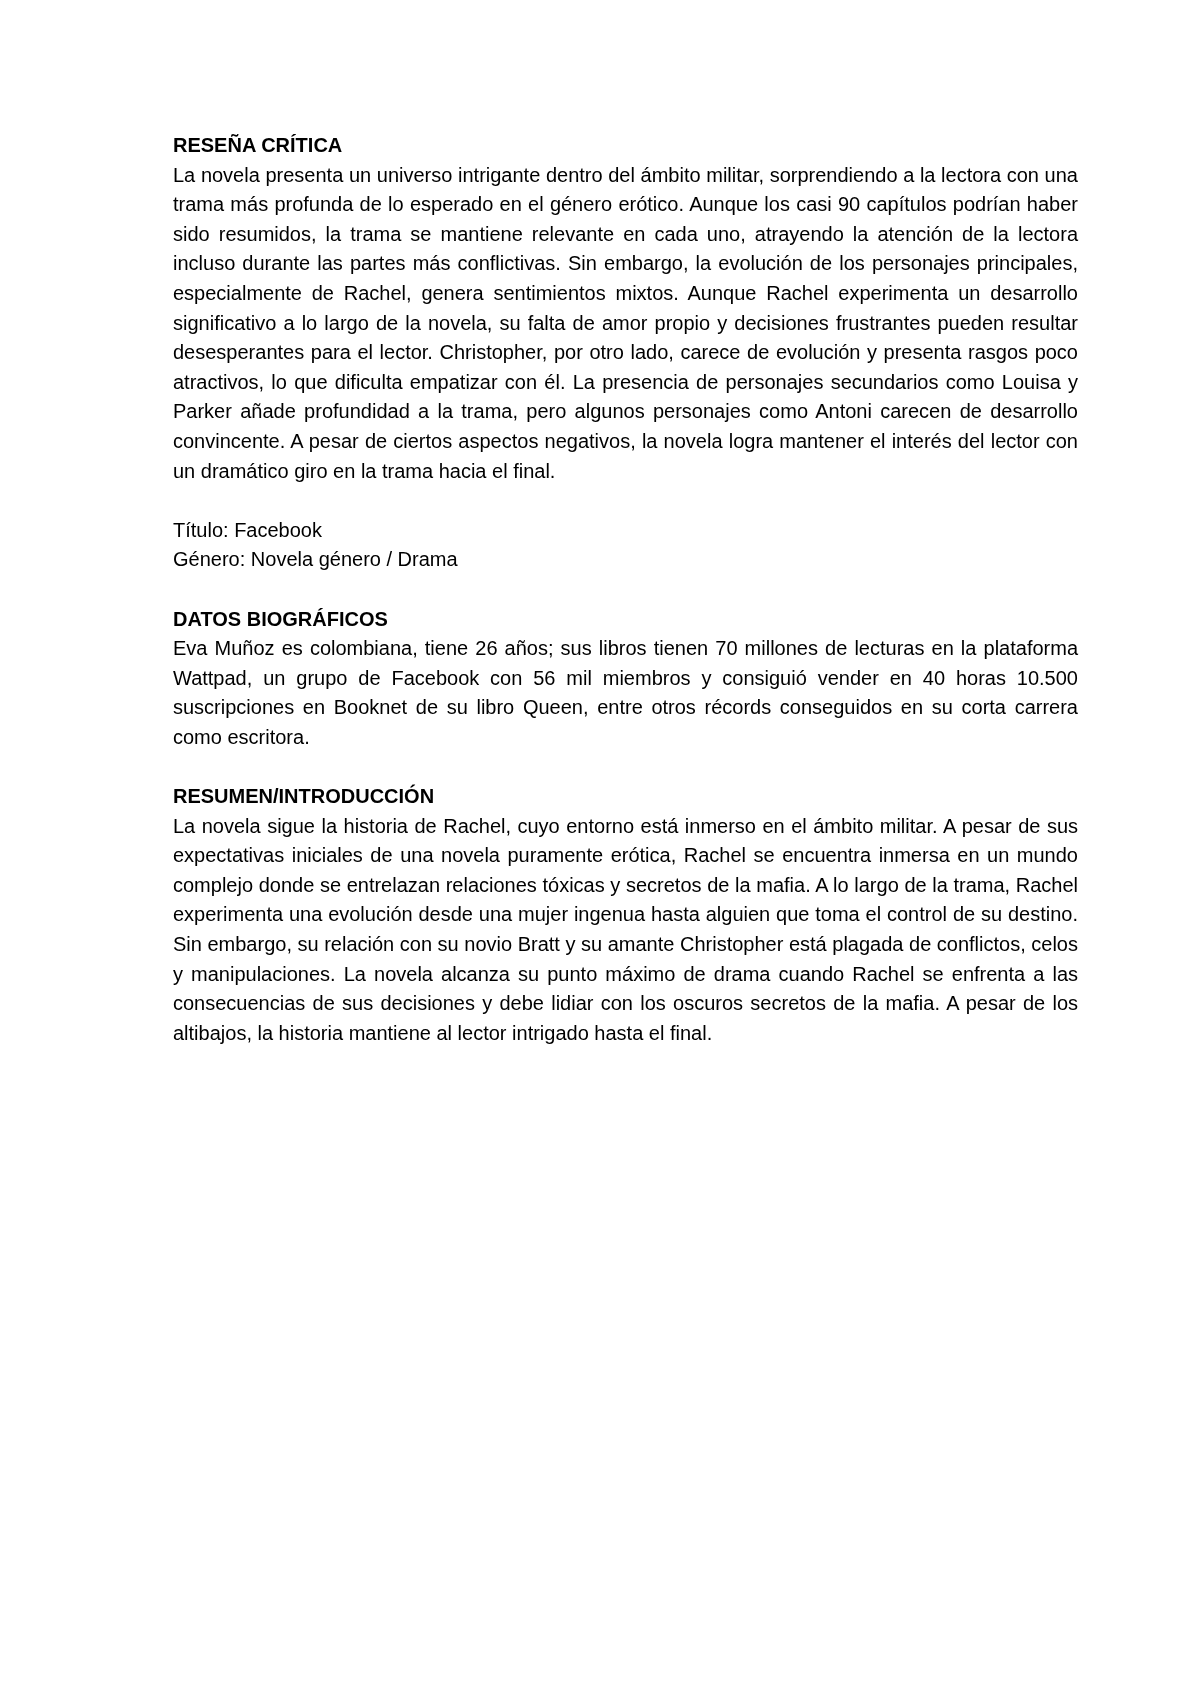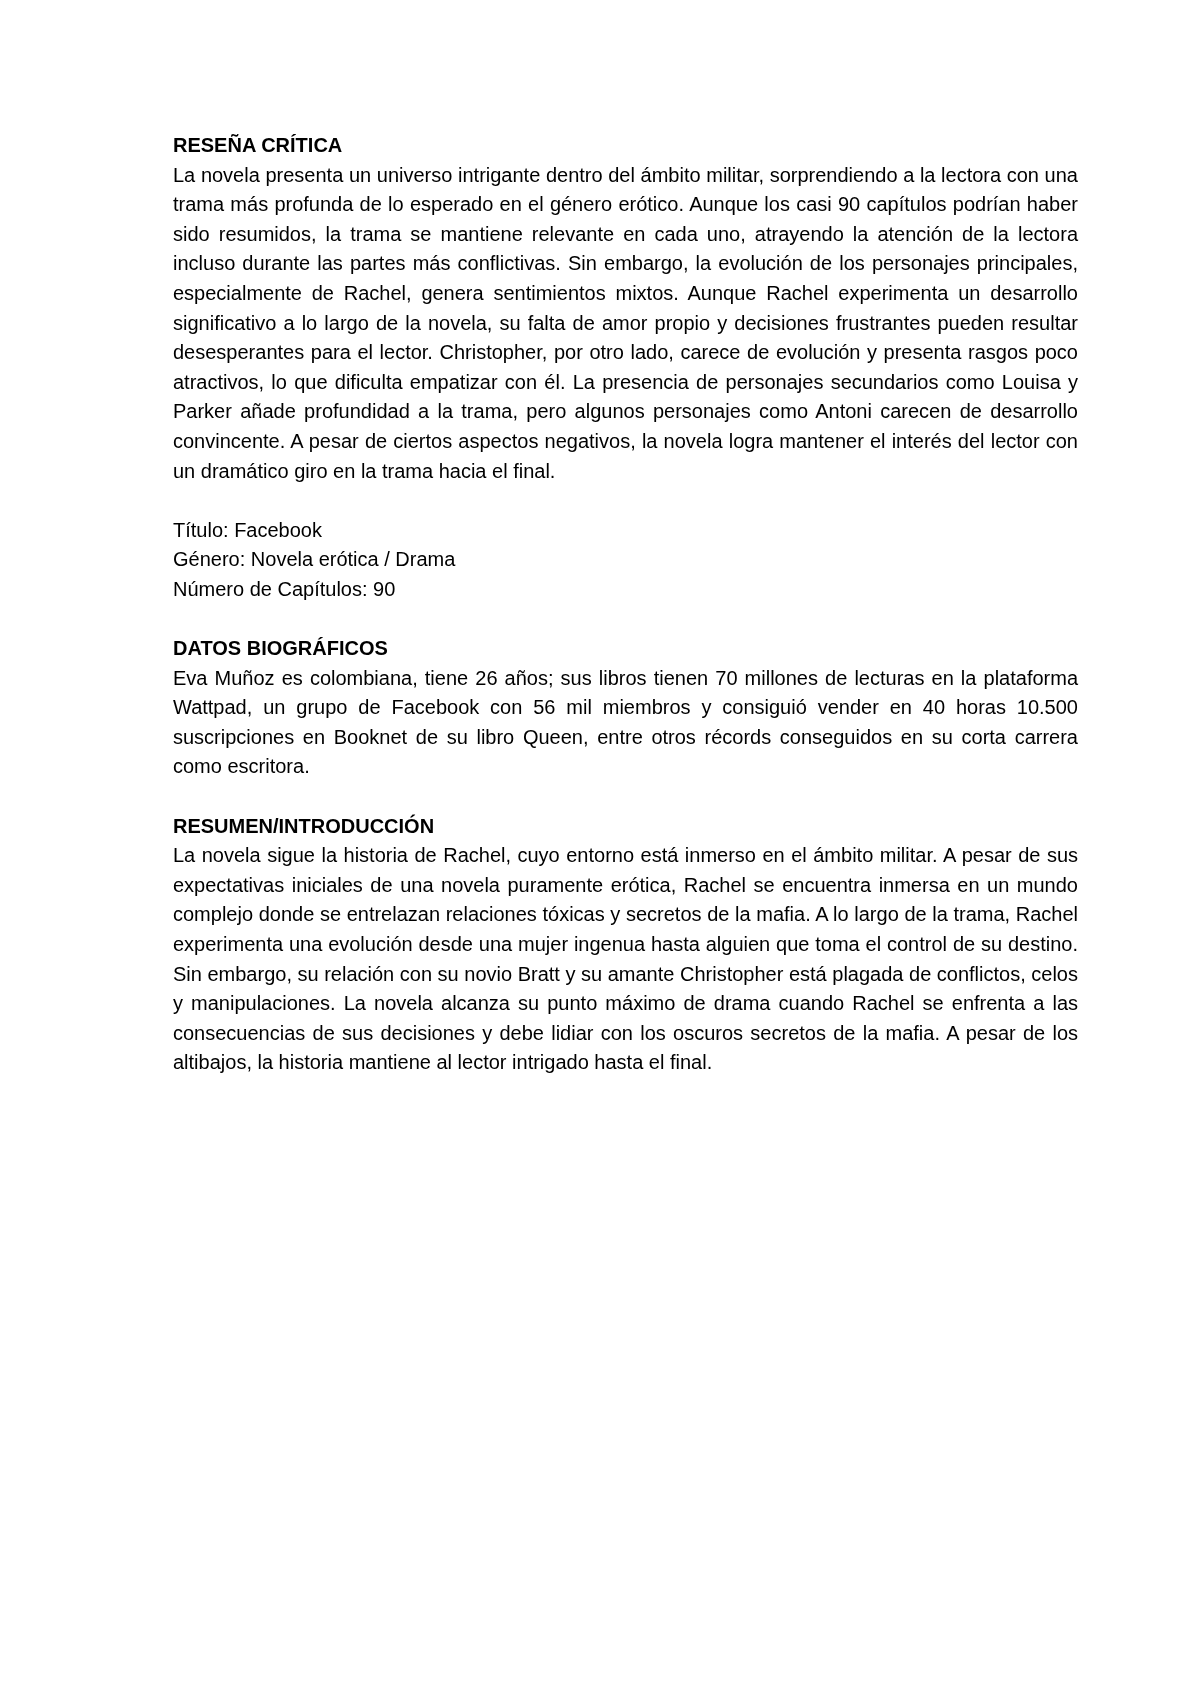--- a/index.html
+++ b/index.html
@@ -52,22 +52,21 @@
 <div class="page">
   <div class="content">
 
     <div class="section">
       <div class="heading">RESEÑA CRÍTICA</div>
       <p class="para">La novela presenta un universo intrigante dentro del ámbito militar, sorprendiendo a la lectora con una trama más profunda de lo esperado en el género erótico. Aunque los casi 90 capítulos podrían haber sido resumidos, la trama se mantiene relevante en cada uno, atrayendo la atención de la lectora incluso durante las partes más conflictivas. Sin embargo, la evolución de los personajes principales, especialmente de Rachel, genera sentimientos mixtos. Aunque Rachel experimenta un desarrollo significativo a lo largo de la novela, su falta de amor propio y decisiones frustrantes pueden resultar desesperantes para el lector. Christopher, por otro lado, carece de evolución y presenta rasgos poco atractivos, lo que dificulta empatizar con él. La presencia de personajes secundarios como Louisa y Parker añade profundidad a la trama, pero algunos personajes como Antoni carecen de desarrollo convincente. A pesar de ciertos aspectos negativos, la novela logra mantener el interés del lector con un dramático giro en la trama hacia el final.</p>
     </div>
 
     <div class="section">
       <div class="line">Título: Facebook</div>
-      <div class="line">Género: Novela erótica / Drama</div>
-      <div class="line">Número de Capítulos: 90</div>
+      <div class="line">Género: Novela género / Drama</div>
     </div>
 
     <div class="section">
       <div class="heading">DATOS BIOGRÁFICOS</div>
       <p class="para">Eva Muñoz es colombiana, tiene 26 años; sus libros tienen 70 millones de lecturas en la plataforma Wattpad, un grupo de Facebook con 56 mil miembros y consiguió vender en 40 horas 10.500 suscripciones en Booknet de su libro Queen, entre otros récords conseguidos en su corta carrera como escritora.</p>
     </div>
 
     <div class="section">
       <div class="heading">RESUMEN/INTRODUCCIÓN</div>
       <p class="para">La novela sigue la historia de Rachel, cuyo entorno está inmerso en el ámbito militar. A pesar de sus expectativas iniciales de una novela puramente erótica, Rachel se encuentra inmersa en un mundo complejo donde se entrelazan relaciones tóxicas y secretos de la mafia. A lo largo de la trama, Rachel experimenta una evolución desde una mujer ingenua hasta alguien que toma el control de su destino. Sin embargo, su relación con su novio Bratt y su amante Christopher está plagada de conflictos, celos y manipulaciones. La novela alcanza su punto máximo de drama cuando Rachel se enfrenta a las consecuencias de sus decisiones y debe lidiar con los oscuros secretos de la mafia. A pesar de los altibajos, la historia mantiene al lector intrigado hasta el final.</p>

